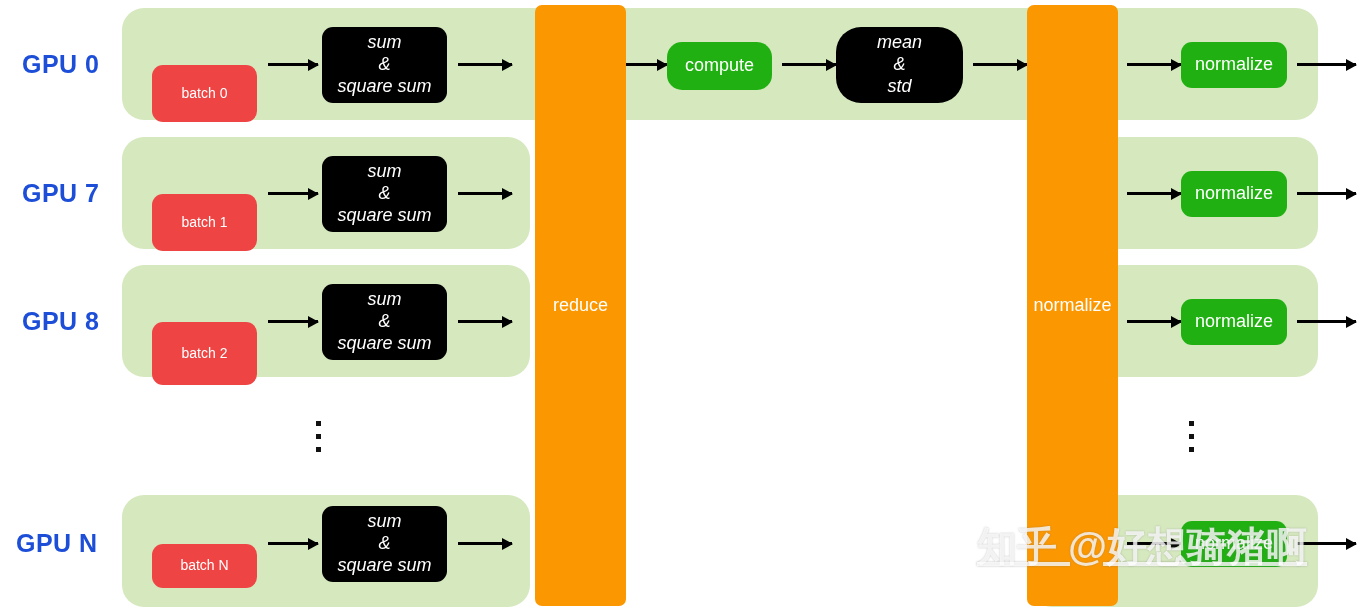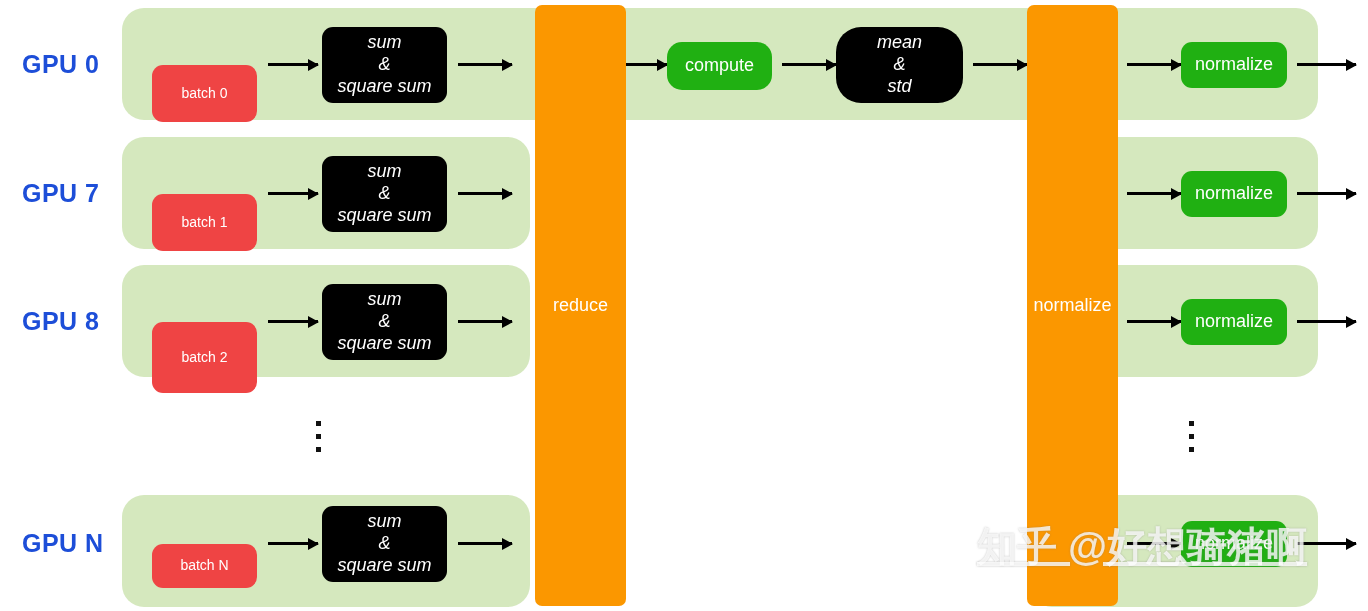--- a/index.html
+++ b/index.html
@@ -121,21 +121,21 @@
 
   <div class="lane" style="left:122px; top:265px; width:408px; height:112px;"></div>
   <div class="lane" style="left:1030px; top:265px; width:288px; height:112px;"></div>
 
   <div class="lane" style="left:122px; top:495px; width:408px; height:112px;"></div>
   <div class="lane" style="left:1030px; top:495px; width:288px; height:112px;"></div>
 
   <div class="gpu-label" style="left:22px; top:52px;">GPU 0</div>
   <div class="gpu-label" style="left:22px; top:181px;">GPU 7</div>
   <div class="gpu-label" style="left:22px; top:309px;">GPU 8</div>
-  <div class="gpu-label" style="left:22px; top:531px;">GPU N</div>
+  <div class="gpu-label" style="left:16px; top:531px;">GPU N</div>
 
   <div class="box box-gray" style="left:152px; top:36px; width:105px; height:57px;">batch 0</div>
   <div class="arrow" style="left:268px; top:63px; width:50px;"></div>
   <div class="box box-blue" style="left:322px; top:27px; width:125px; height:76px;">sum
 &amp;
 square sum</div>
   <div class="arrow" style="left:458px; top:63px; width:54px;"></div>
 
   <div class="arrow" style="left:613px; top:63px; width:54px;"></div>
   <div class="box box-green" style="left:667px; top:42px; width:105px; height:48px;border-radius:15px;">compute</div>
@@ -153,21 +153,21 @@
   <div class="arrow" style="left:268px; top:192px; width:50px;"></div>
   <div class="box box-blue" style="left:322px; top:156px; width:125px; height:76px;">sum
 &amp;
 square sum</div>
   <div class="arrow" style="left:458px; top:192px; width:54px;"></div>
 
   <div class="arrow" style="left:1127px; top:192px; width:54px;"></div>
   <div class="box box-green" style="left:1181px; top:171px; width:106px; height:46px;">normalize</div>
   <div class="arrow" style="left:1297px; top:192px; width:59px;"></div>
 
-  <div class="box box-gray" style="left:152px; top:293px; width:105px; height:71px;">batch 2</div>
+  <div class="box box-gray" style="left:152px; top:293px; width:105px; height:63px;">batch 2</div>
   <div class="arrow" style="left:268px; top:320px; width:50px;"></div>
   <div class="box box-blue" style="left:322px; top:284px; width:125px; height:76px;">sum
 &amp;
 square sum</div>
   <div class="arrow" style="left:458px; top:320px; width:54px;"></div>
 
   <div class="arrow" style="left:1127px; top:320px; width:54px;"></div>
   <div class="box box-green" style="left:1181px; top:299px; width:106px; height:46px;">normalize</div>
   <div class="arrow" style="left:1297px; top:320px; width:59px;"></div>
 

